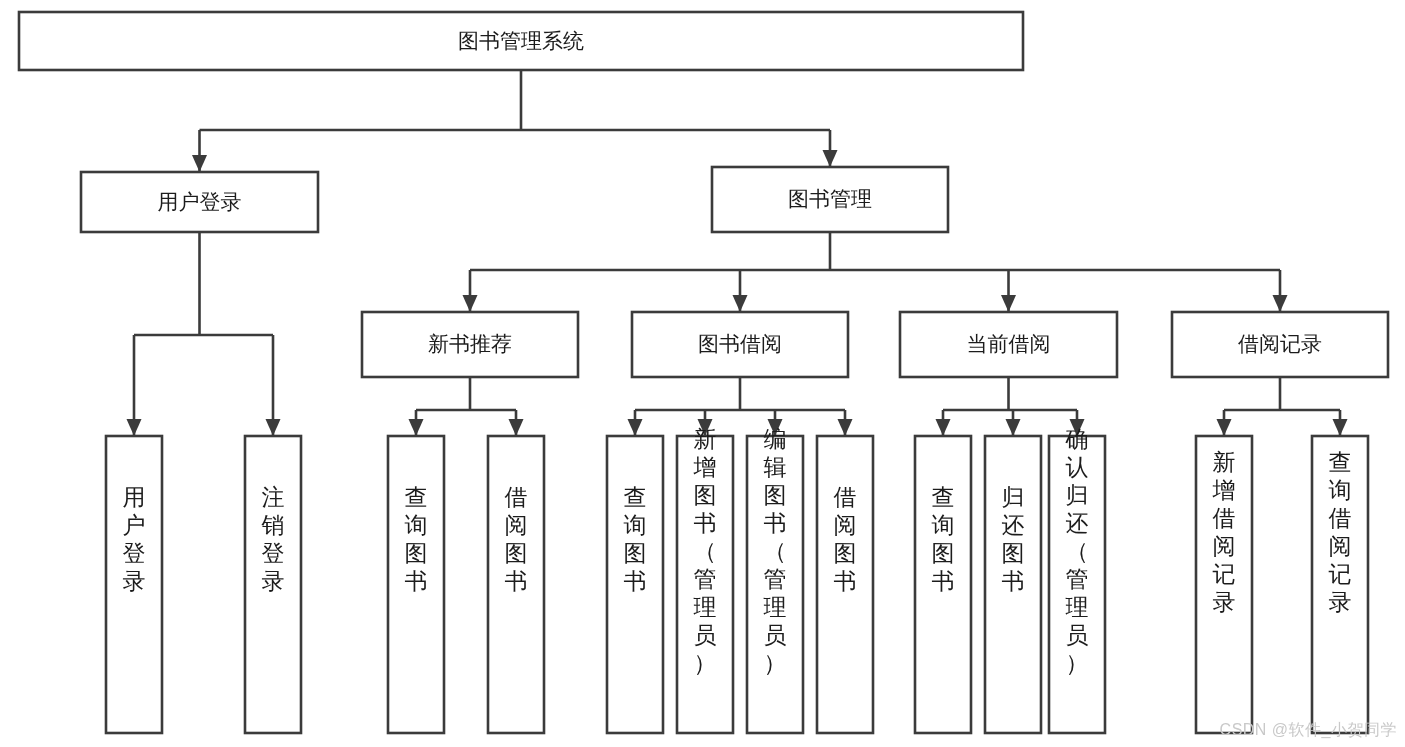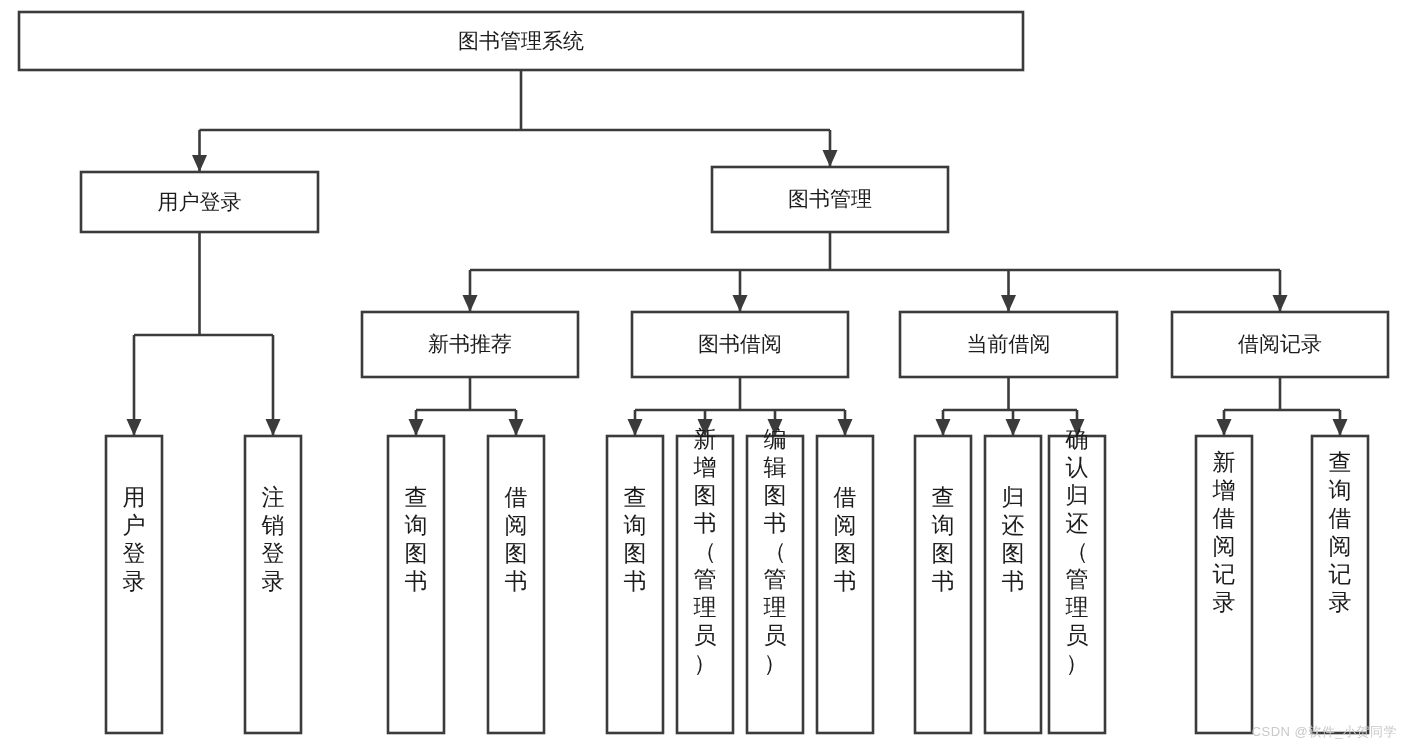--- a/index.html
+++ b/index.html
@@ -52,21 +52,21 @@
   }
   .arrow-head {
     fill: #3b3b3b;
     stroke: none;
   }
   .watermark {
     position: absolute;
     right: 8px;
     bottom: 6px;
     font-family: "Liberation Sans", "DejaVu Sans", sans-serif;
-    font-size: 13px;
+    font-size: 16px;
     color: #c9c9c9;
     letter-spacing: 0.5px;
     white-space: nowrap;
     user-select: none;
   }
 </style>
 </head>
 <body>
 
 <div id="diagram-root">

